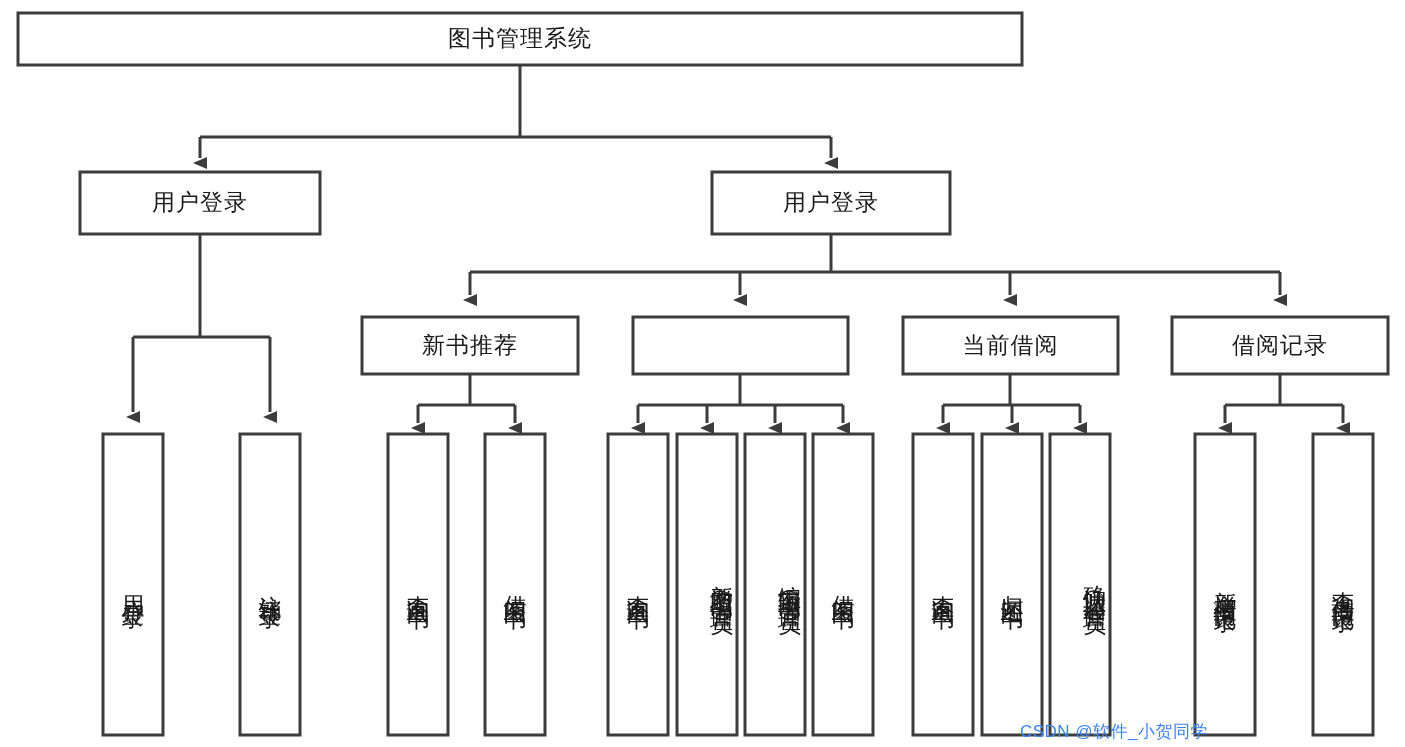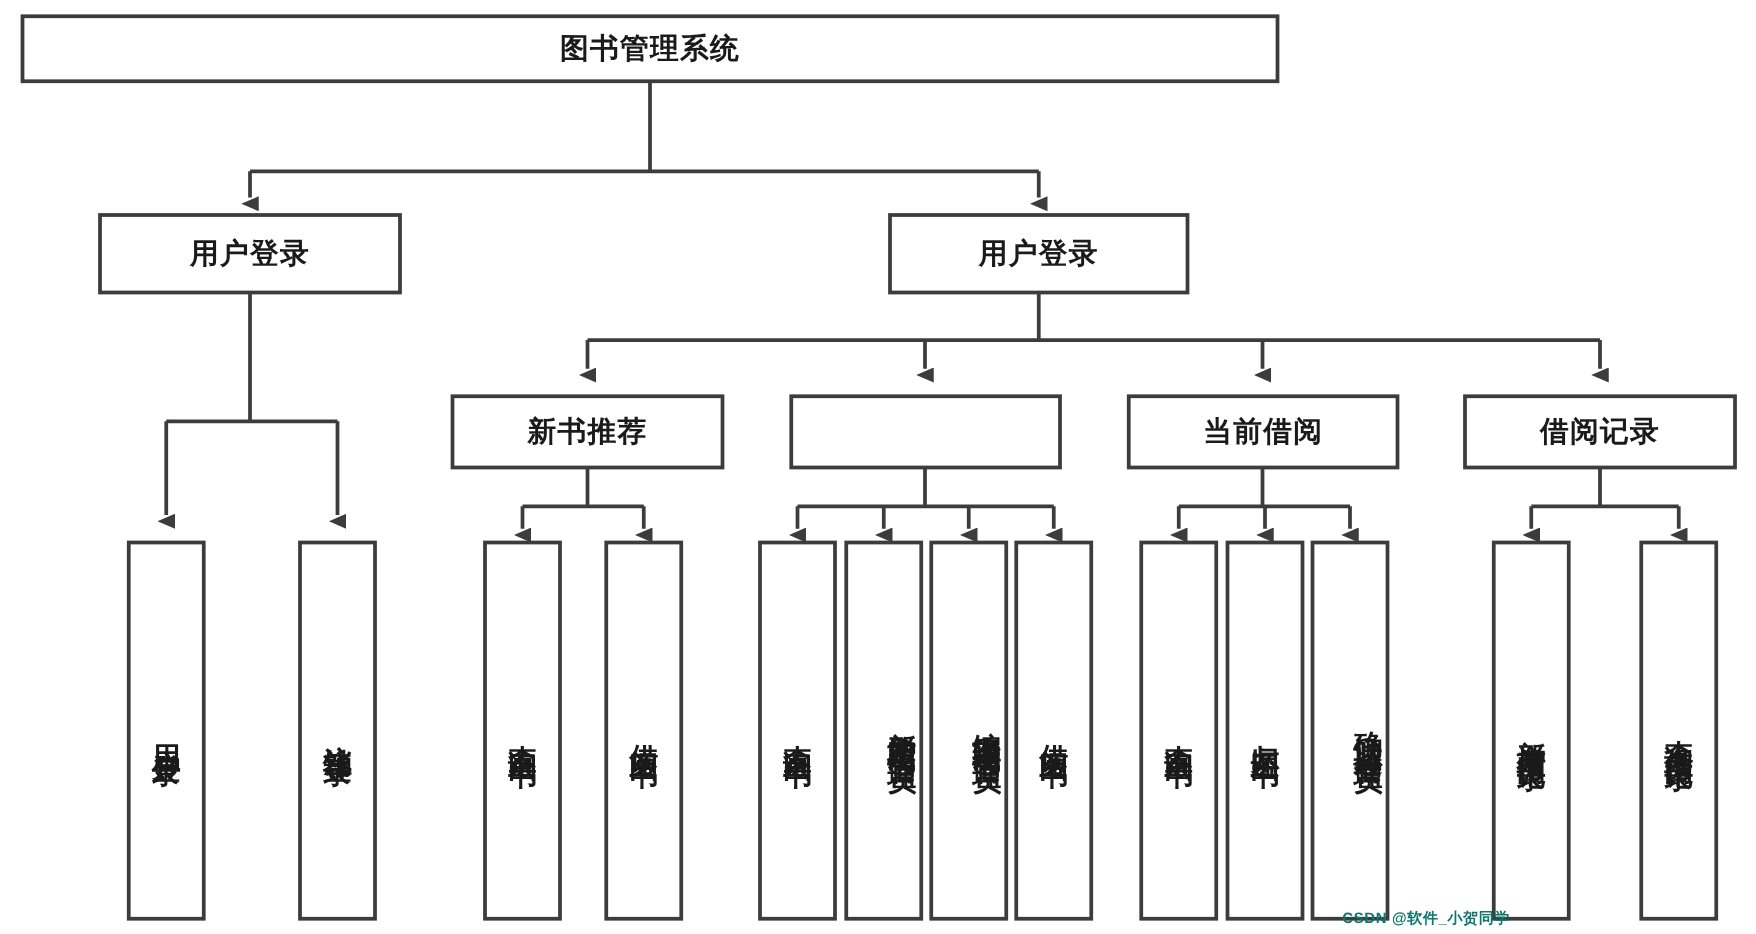--- a/index.html
+++ b/index.html
@@ -12,21 +12,20 @@
     height: 747px;
     font-family: "Liberation Sans", "DejaVu Sans", sans-serif;
     overflow: hidden;
     position: relative;
   }
   #diagram-root {
     position: relative;
     width: 1216px;
     height: 747px;
     background: #ffffff;
-    font-weight: bold;
   }
   svg#flow-svg {
     position: absolute;
     left: 0;
     top: 0;
     width: 1405px;
     height: 747px;
   }
   .node-rect {
     fill: #ffffff;
@@ -62,22 +61,22 @@
     text-orientation: upright;
     font-size: 23px;
     line-height: 1.35;
     letter-spacing: 4px;
     white-space: nowrap;
   }
   .watermark {
     position: absolute;
     right: 8px;
     bottom: 4px;
-    font-size: 12px;
-    color: #0f766e;
+    font-size: 17px;
+    color: #3b82f6;
     font-family: "Liberation Sans", "DejaVu Sans", sans-serif;
     letter-spacing: 0.5px;
     white-space: nowrap;
   }
 </style>
 </head>
 <body>
 
 <div id="diagram-root">
 

